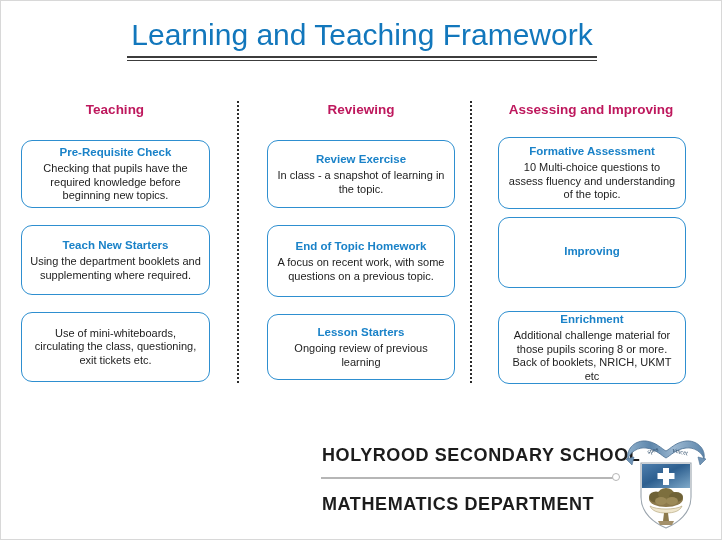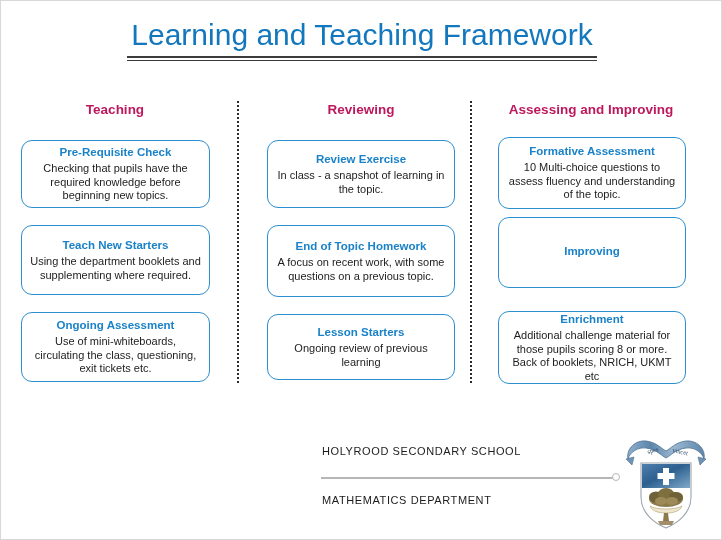--- a/index.html
+++ b/index.html
@@ -127,24 +127,24 @@
   .footer {
     position: absolute;
     left: 316px;
     top: 440px;
     width: 400px;
     height: 95px;
   }
   .footer-line1, .footer-line2 {
     position: absolute;
     left: 5px;
-    font-size: 11px;
+    font-size: 18px;
     color: #1c1c1c;
     letter-spacing: 0.6px;
-    font-weight: normal;
+    font-weight: bold;
     white-space: nowrap;
   }
   .footer-line1 { top: 4px; }
   .footer-line2 { top: 53px; }
 
   .footer-rule {
     position: absolute;
     left: 4px;
     top: 36px;
     width: 296px;
@@ -190,21 +190,20 @@
 
   <div class="card c0 r0" id="card-0-0">
     <div class="card-title">Pre-Requisite Check</div>
     <div class="card-body">Checking that pupils have the required knowledge before beginning new topics.</div>
   </div>
   <div class="card c0 r1" id="card-0-1">
     <div class="card-title">Teach New Starters</div>
     <div class="card-body">Using the department booklets and supplementing where required.</div>
   </div>
   <div class="card c0 r2" id="card-0-2">
-    <div class="card-title">Ongoing Assessment</div>
     <div class="card-body">Use of mini-whiteboards, circulating the class, questioning, exit tickets etc.</div>
   </div>
 
   <div class="card c1" id="card-1-0">
     <div class="card-title">Review Exercise</div>
     <div class="card-body">In class - a snapshot of learning in the topic.</div>
   </div>
   <div class="card c1" id="card-1-1">
     <div class="card-title">End of Topic Homework</div>
     <div class="card-body">A focus on recent work, with some questions on a previous topic.</div>

